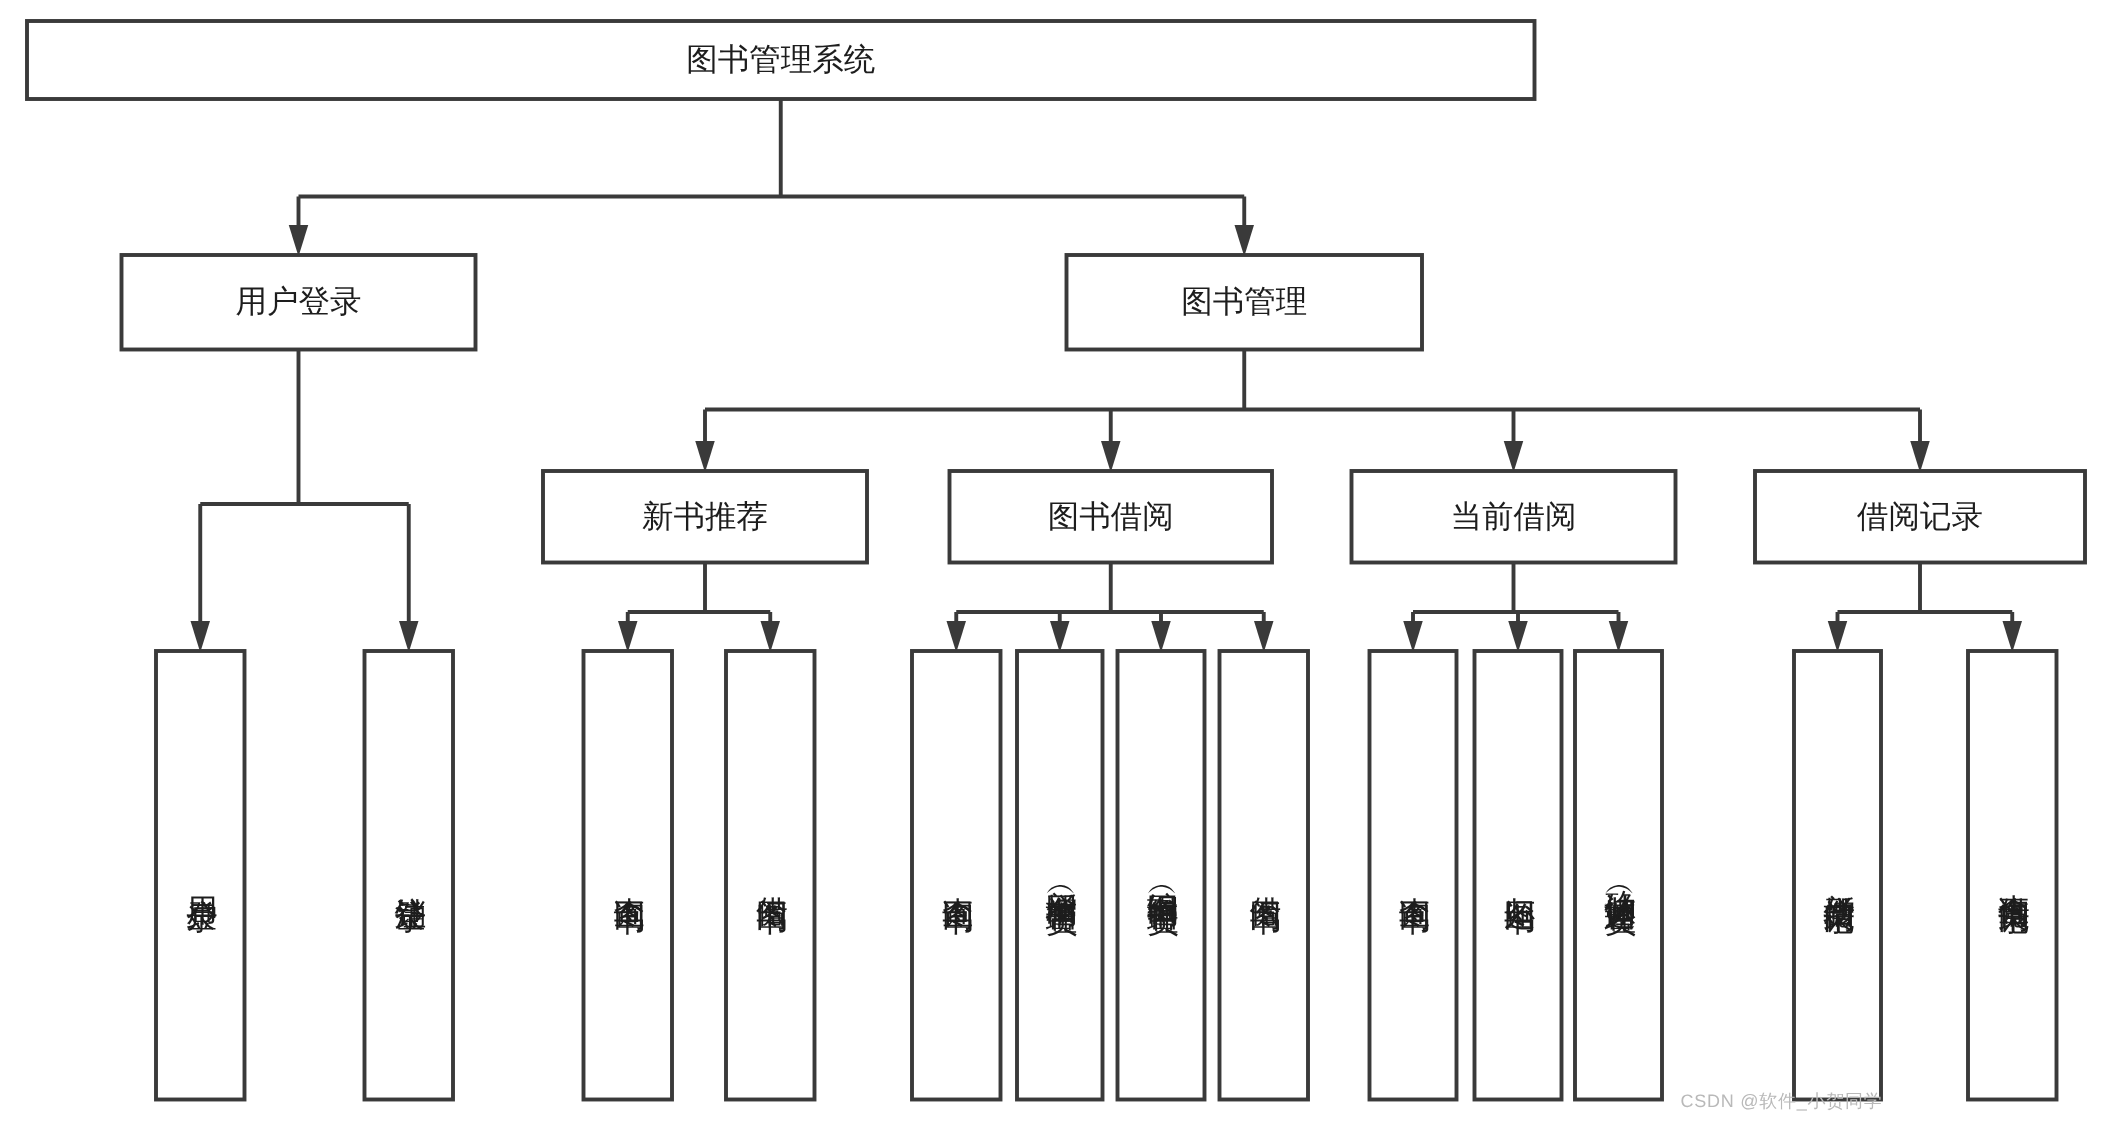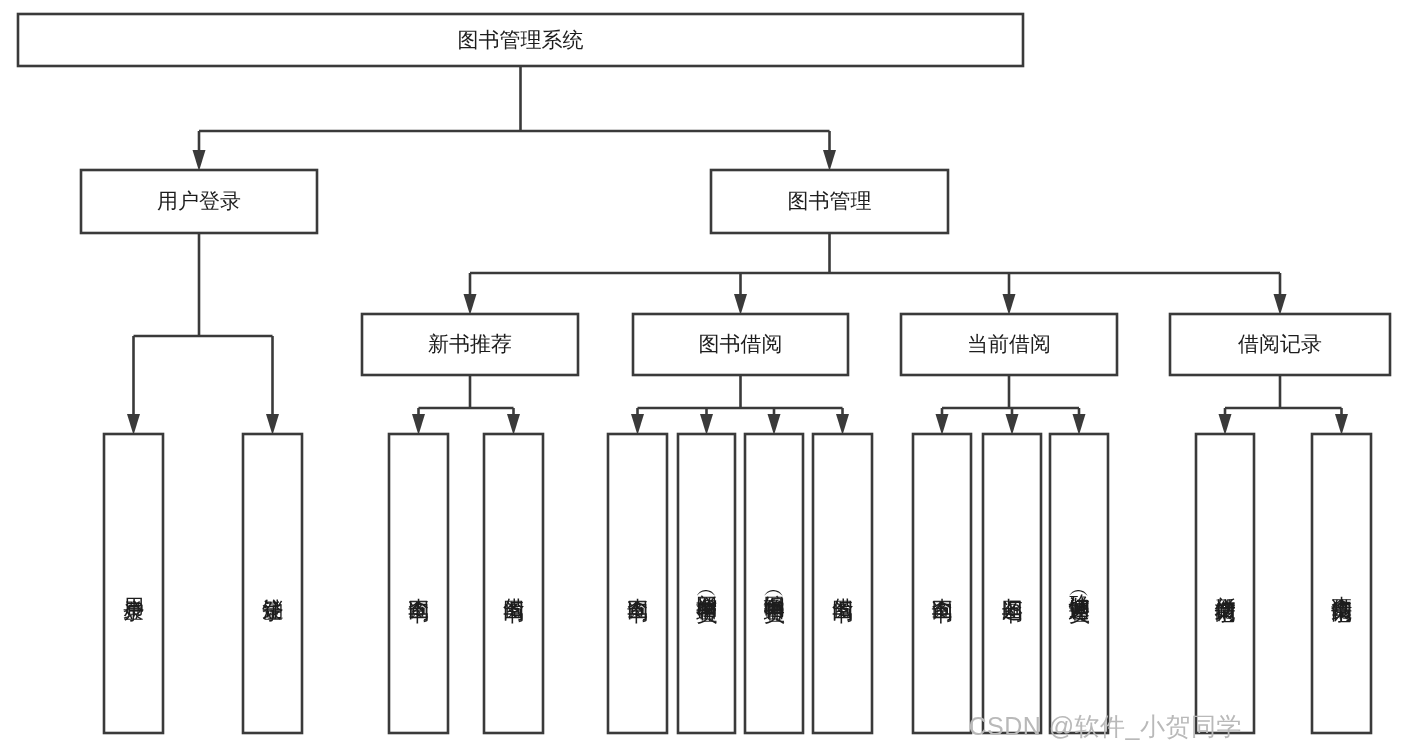--- a/index.html
+++ b/index.html
@@ -62,24 +62,24 @@
     letter-spacing: 1.5px;
     display: flex;
     align-items: center;
     justify-content: center;
     text-align: center;
     white-space: nowrap;
     pointer-events: none;
   }
   .watermark {
     position: absolute;
-    right: 21px;
+    right: 8px;
     bottom: 4px;
     font-family: "Liberation Sans", "DejaVu Sans", sans-serif;
-    font-size: 25px;
+    font-size: 12px;
     color: #b9b9b9;
     letter-spacing: 0.5px;
     white-space: nowrap;
   }
 </style>
 </head>
 <body>
 
 <div id="diagram-root">
 

